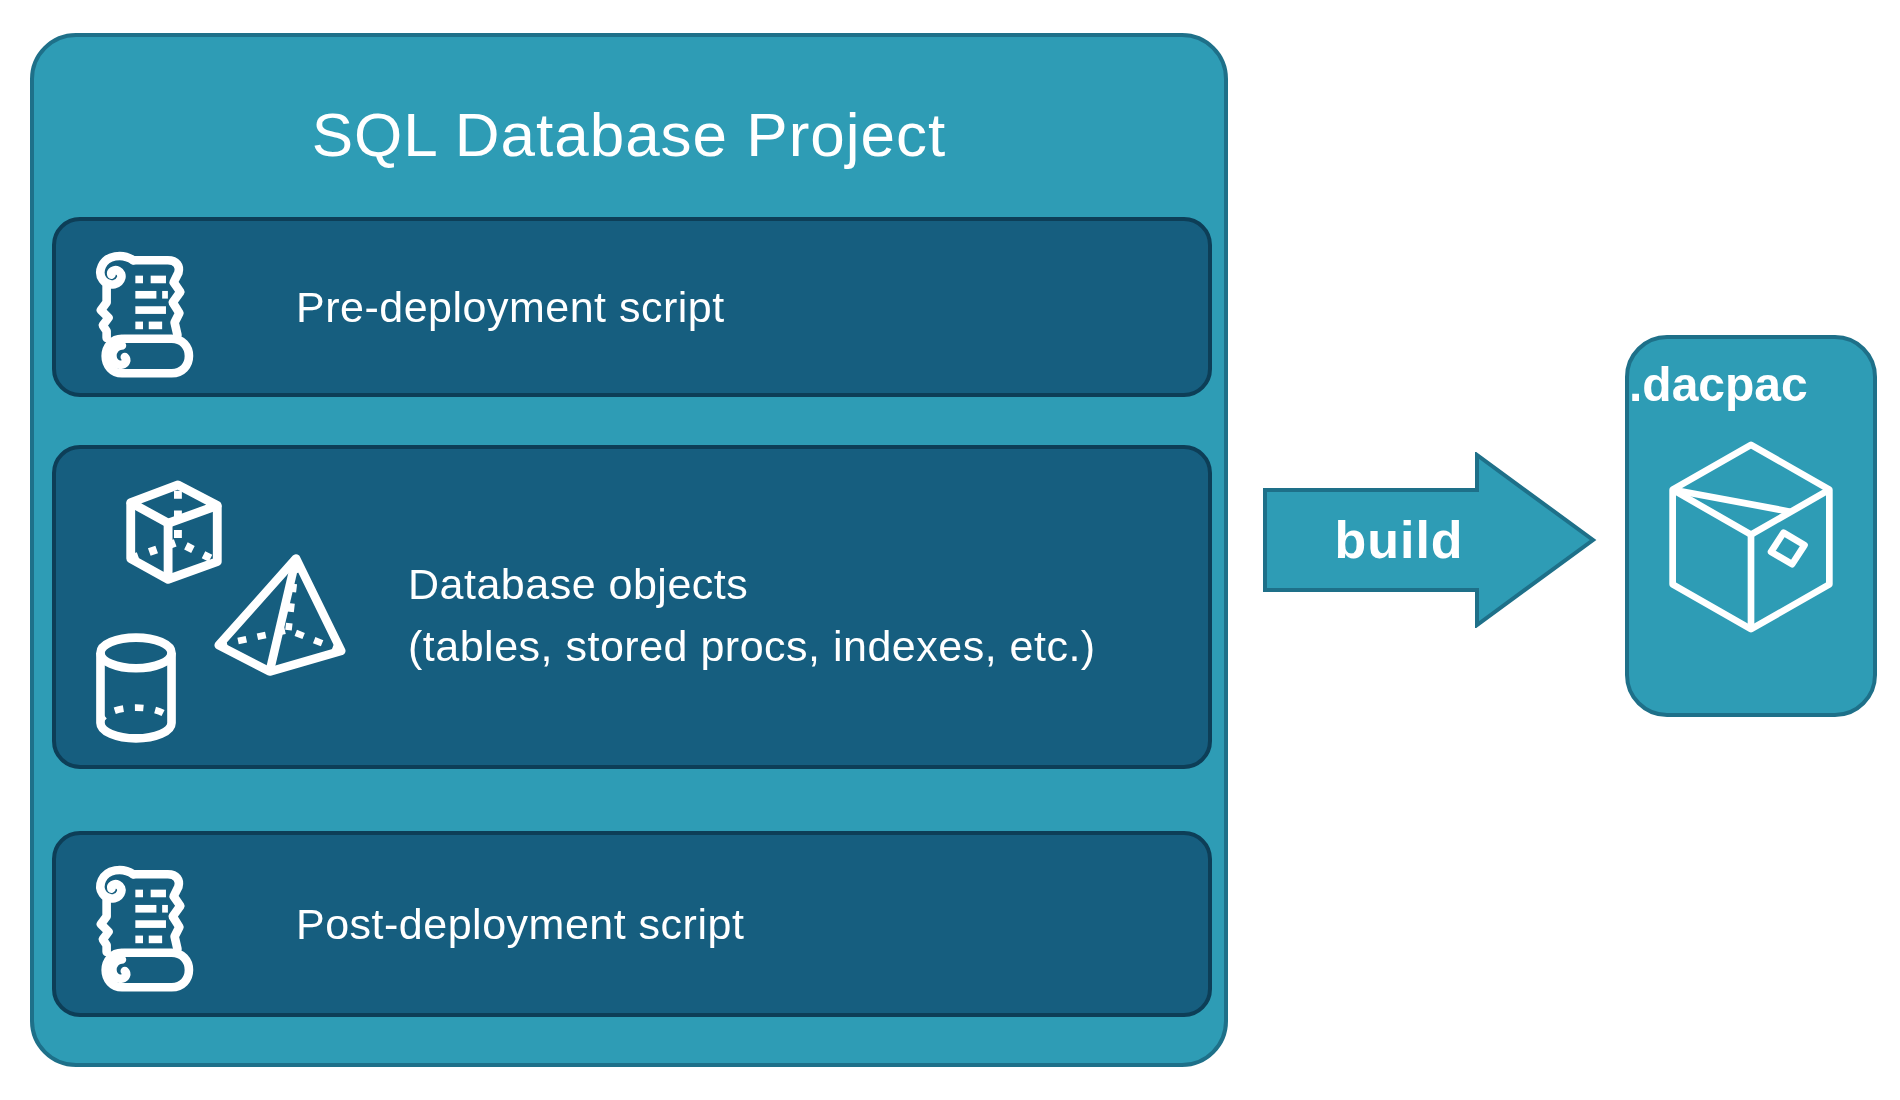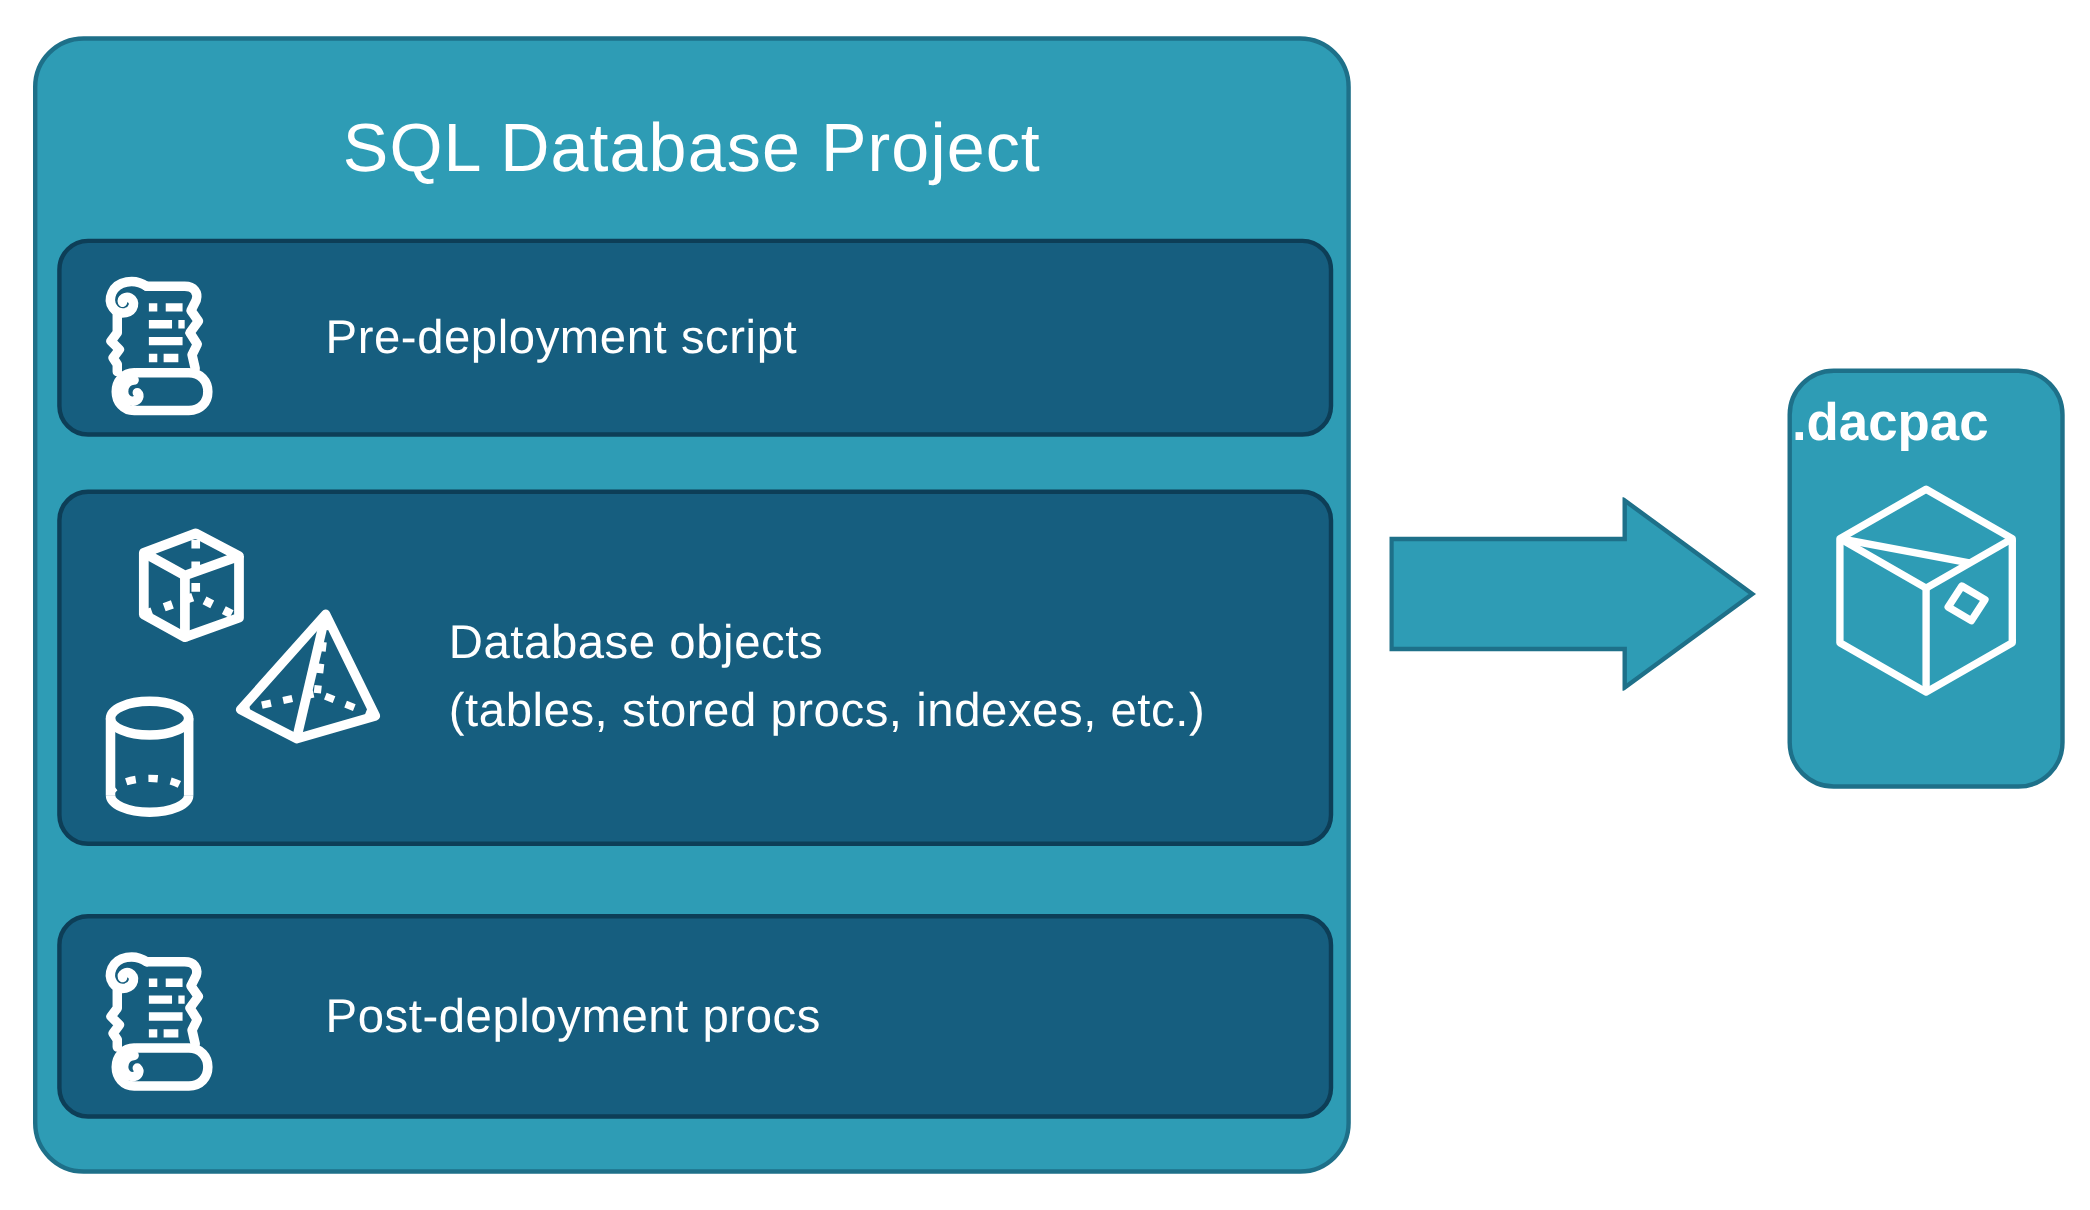--- a/index.html
+++ b/index.html
@@ -160,28 +160,29 @@
         <g stroke="#fff" stroke-width="8">
           <line x1="52" y1="36" x2="60" y2="36"></line>
             <line x1="68" y1="36" x2="84" y2="36"></line>
           <line x1="52" y1="52" x2="74" y2="52"></line>
             <line x1="80" y1="52" x2="86" y2="52"></line>
           <line x1="52" y1="68" x2="84" y2="68"></line>
           <line x1="52" y1="84" x2="60" y2="84"></line>
             <line x1="66" y1="84" x2="80" y2="84"></line>
         </g>
       </svg>
-      <span class="row-label">Post-deployment procs</span>
+      <span class="row-label">Post-deployment script</span>
     </div>
   </section>
 
   <div class="arrow-wrap">
     <svg viewBox="0 0 334 176">
       <polygon points="2,38 214,38 214,3 330,88 214,173 214,138 2,138" fill="#2E9CB5" stroke="#1E7089" stroke-width="4" stroke-linejoin="miter"></polygon>
     </svg>
+    <span class="arrow-label">build</span>
   </div>
 
   <section class="dacpac-box">
     <div class="dacpac-label">.dacpac</div>
     <svg class="package-icon" viewBox="0 0 180 205">
       <g fill="none" stroke="#fff" stroke-width="7" stroke-linejoin="round">
         <path d="M 90 6 L 172 53 L 172 152 L 90 199 L 8 152 L 8 53 Z"></path>
         <path d="M 8 53 L 90 100 L 172 53"></path>
         <path d="M 90 100 L 90 199"></path>
         <path d="M 8 53 L 131 76"></path>

